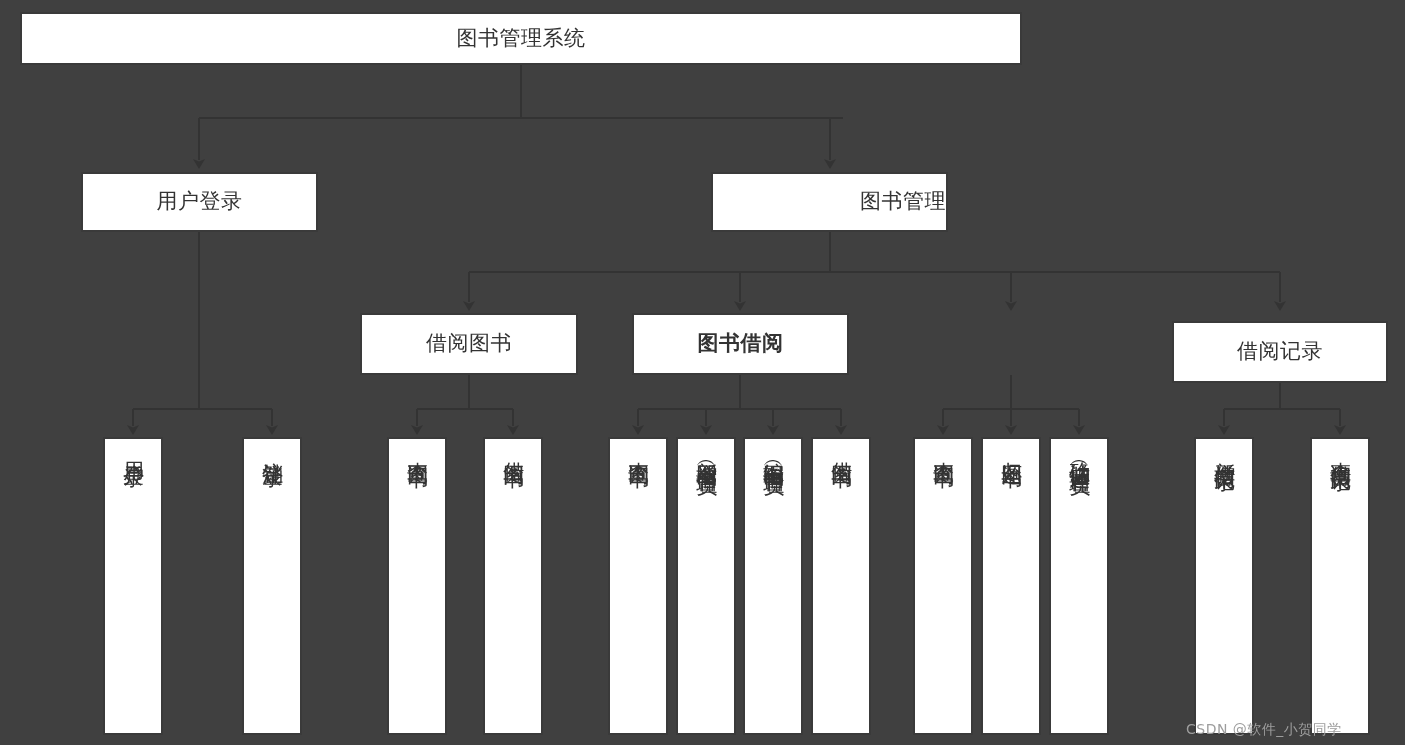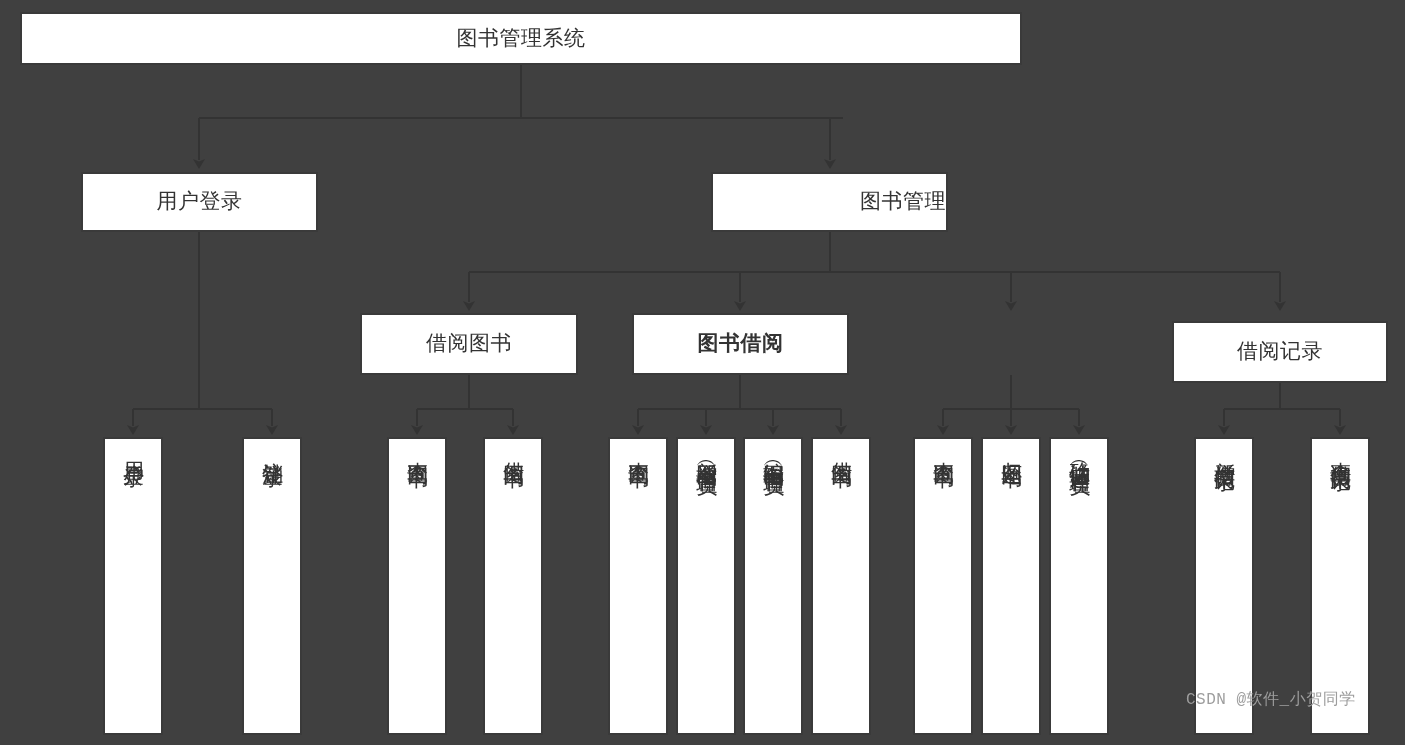--- a/index.html
+++ b/index.html
@@ -59,26 +59,25 @@
     writing-mode: vertical-rl;
     text-orientation: upright;
     font-size: 21px;
     letter-spacing: 2px;
     white-space: pre-wrap;
     max-height: 284px;
   }
   #watermark {
     position: absolute;
     left: 1186px;
-    top: 689px;
-    font-size: 16px;
+    top: 721px;
+    font-size: 14px;
     color: #9d9d9d;
     white-space: nowrap;
     letter-spacing: 0.5px;
-    font-family: Liberation Mono, monospace;
   }
 </style>
 </head>
 <body>
 
 <div id="diagram-root">
 
   <svg id="edges-layer" viewBox="0 0 1405 747" xmlns="http://www.w3.org/2000/svg">
     <defs>
       <marker id="arrowhead" markerWidth="10" markerHeight="12" refX="1" refY="6" orient="auto" markerUnits="userSpaceOnUse">

